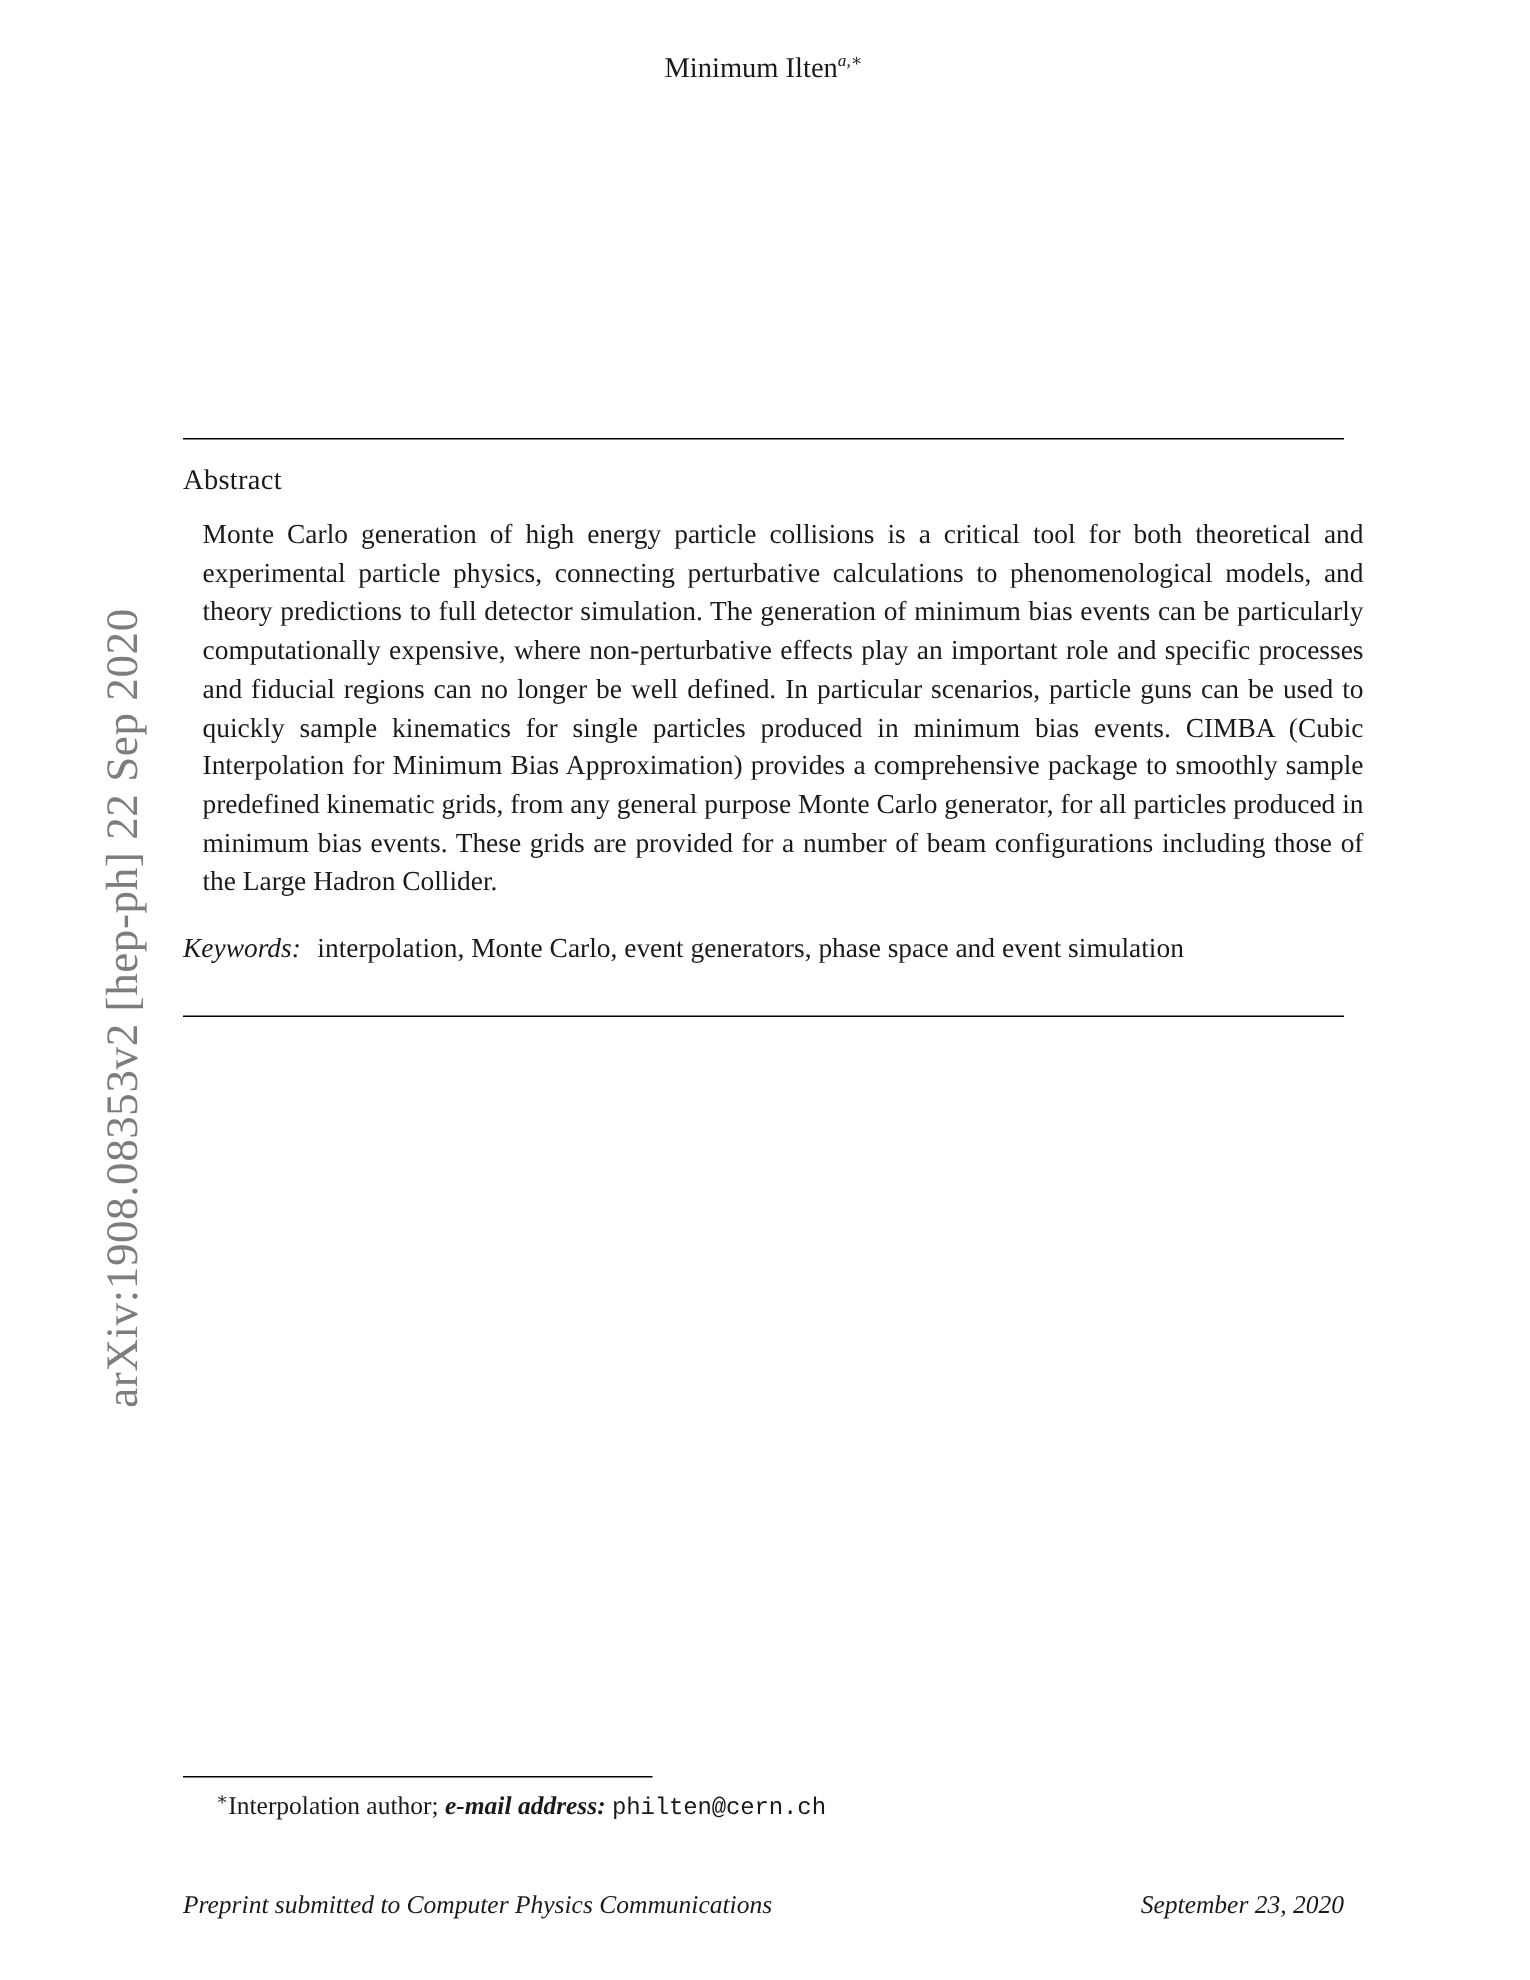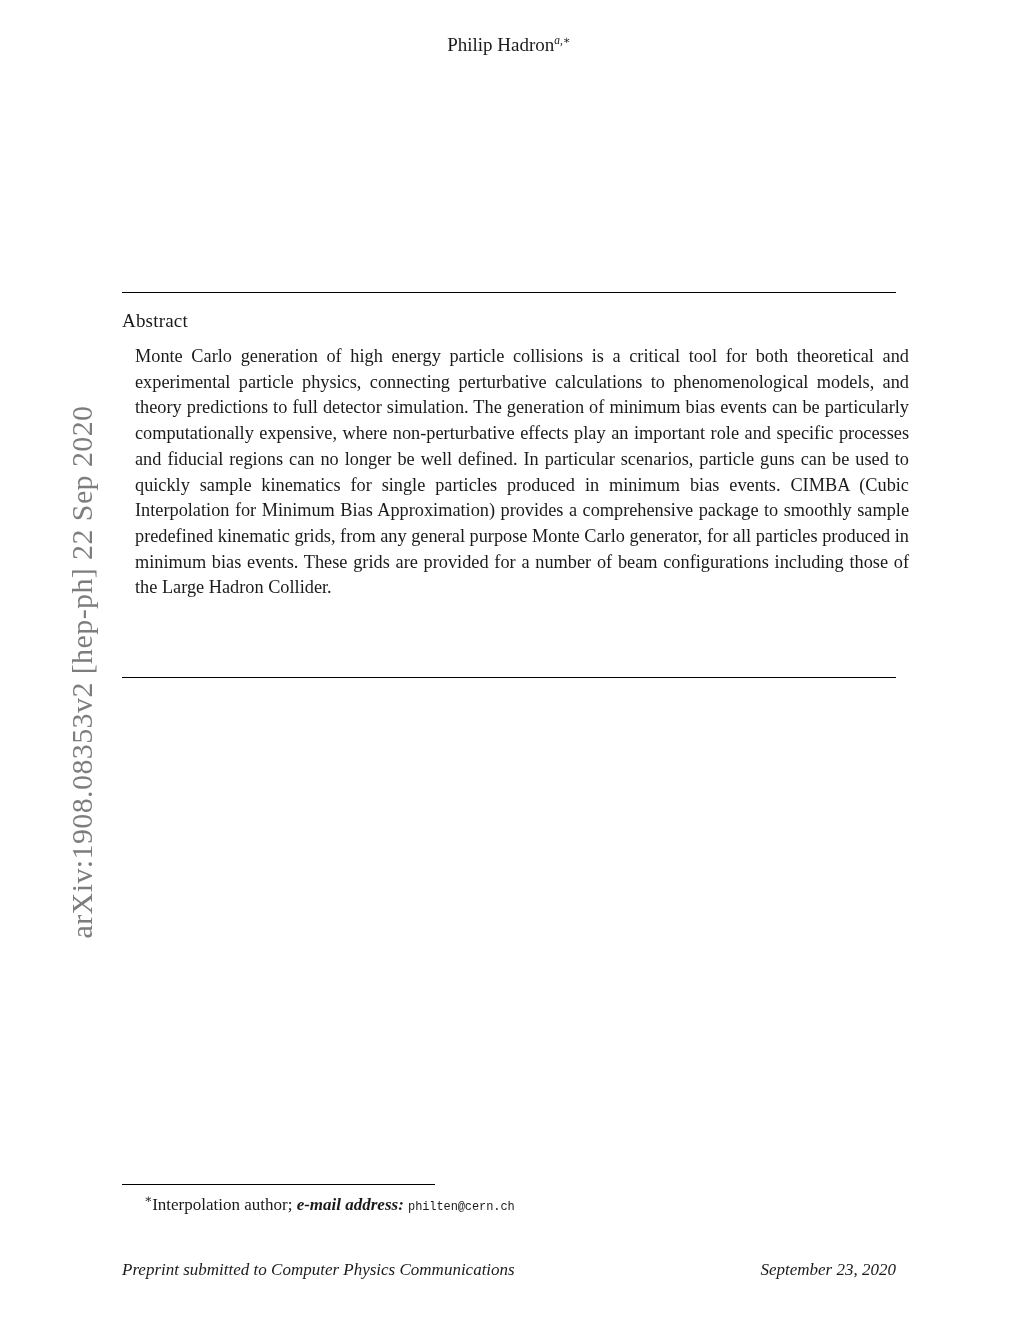--- a/index.html
+++ b/index.html
@@ -152,21 +152,21 @@
   .footnote .fn-mark {
     font-size: 12px;
     vertical-align: super;
   }
   .footnote .fn-em {
     font-style: italic;
     font-weight: bold;
   }
   .footnote .fn-mail {
     font-family: "Liberation Mono", "DejaVu Sans Mono", monospace;
-    font-size: 12px;
+    font-size: 16px;
     letter-spacing: -0.1px;
   }
 
   
   .footer {
     position: absolute;
     left: 0;
     top: 1260px;
     width: 774px;
     display: flex;
@@ -182,30 +182,33 @@
 <div class="page">
 
   <div class="arxiv-stamp">
     <div class="arxiv-stamp-text">arXiv:1908.08353v2  [hep-ph]  22 Sep 2020</div>
   </div>
 
   <div class="content">
 
 
     <p class="author">
-      <span>Philip Hadron</span><span class="sup">a,∗</span>
+      <span>Minimum Ilten</span><span class="sup">a,∗</span>
     </p>
 
 
     <div class="rule rule-top"></div>
 
     <div class="abstract-heading">Abstract</div>
 
     <div class="abstract-body">Monte Carlo generation of high energy particle collisions is a critical tool for both theoretical and experimental particle physics, connecting perturbative calculations to phenomenological models, and theory predictions to full detector simulation. The generation of minimum bias events can be particularly computationally expensive, where non-perturbative effects play an important role and specific processes and fiducial regions can no longer be well defined. In particular scenarios, particle guns can be used to quickly sample kinematics for single particles produced in minimum bias events. CIMBA (Cubic Interpolation for Minimum Bias Approximation) provides a comprehensive package to smoothly sample predefined kinematic grids, from any general purpose Monte Carlo generator, for all particles produced in minimum bias events. These grids are provided for a number of beam configurations including those of the Large Hadron Collider.</div>
 
+    <div class="keywords">
+      <span class="kw-label">Keywords:</span><span class="kw-gap"></span><span>interpolation, Monte Carlo, event generators, phase space and event simulation</span>
+    </div>
 
     <div class="rule rule-bottom"></div>
 
     <div class="footnote-rule"></div>
 
     <div class="footnote">
       <span class="fn-mark">∗</span><span>Interpolation author; </span><span class="fn-em">e-mail address:</span>
       <span class="fn-mail">philten@cern.ch</span>
     </div>
 

